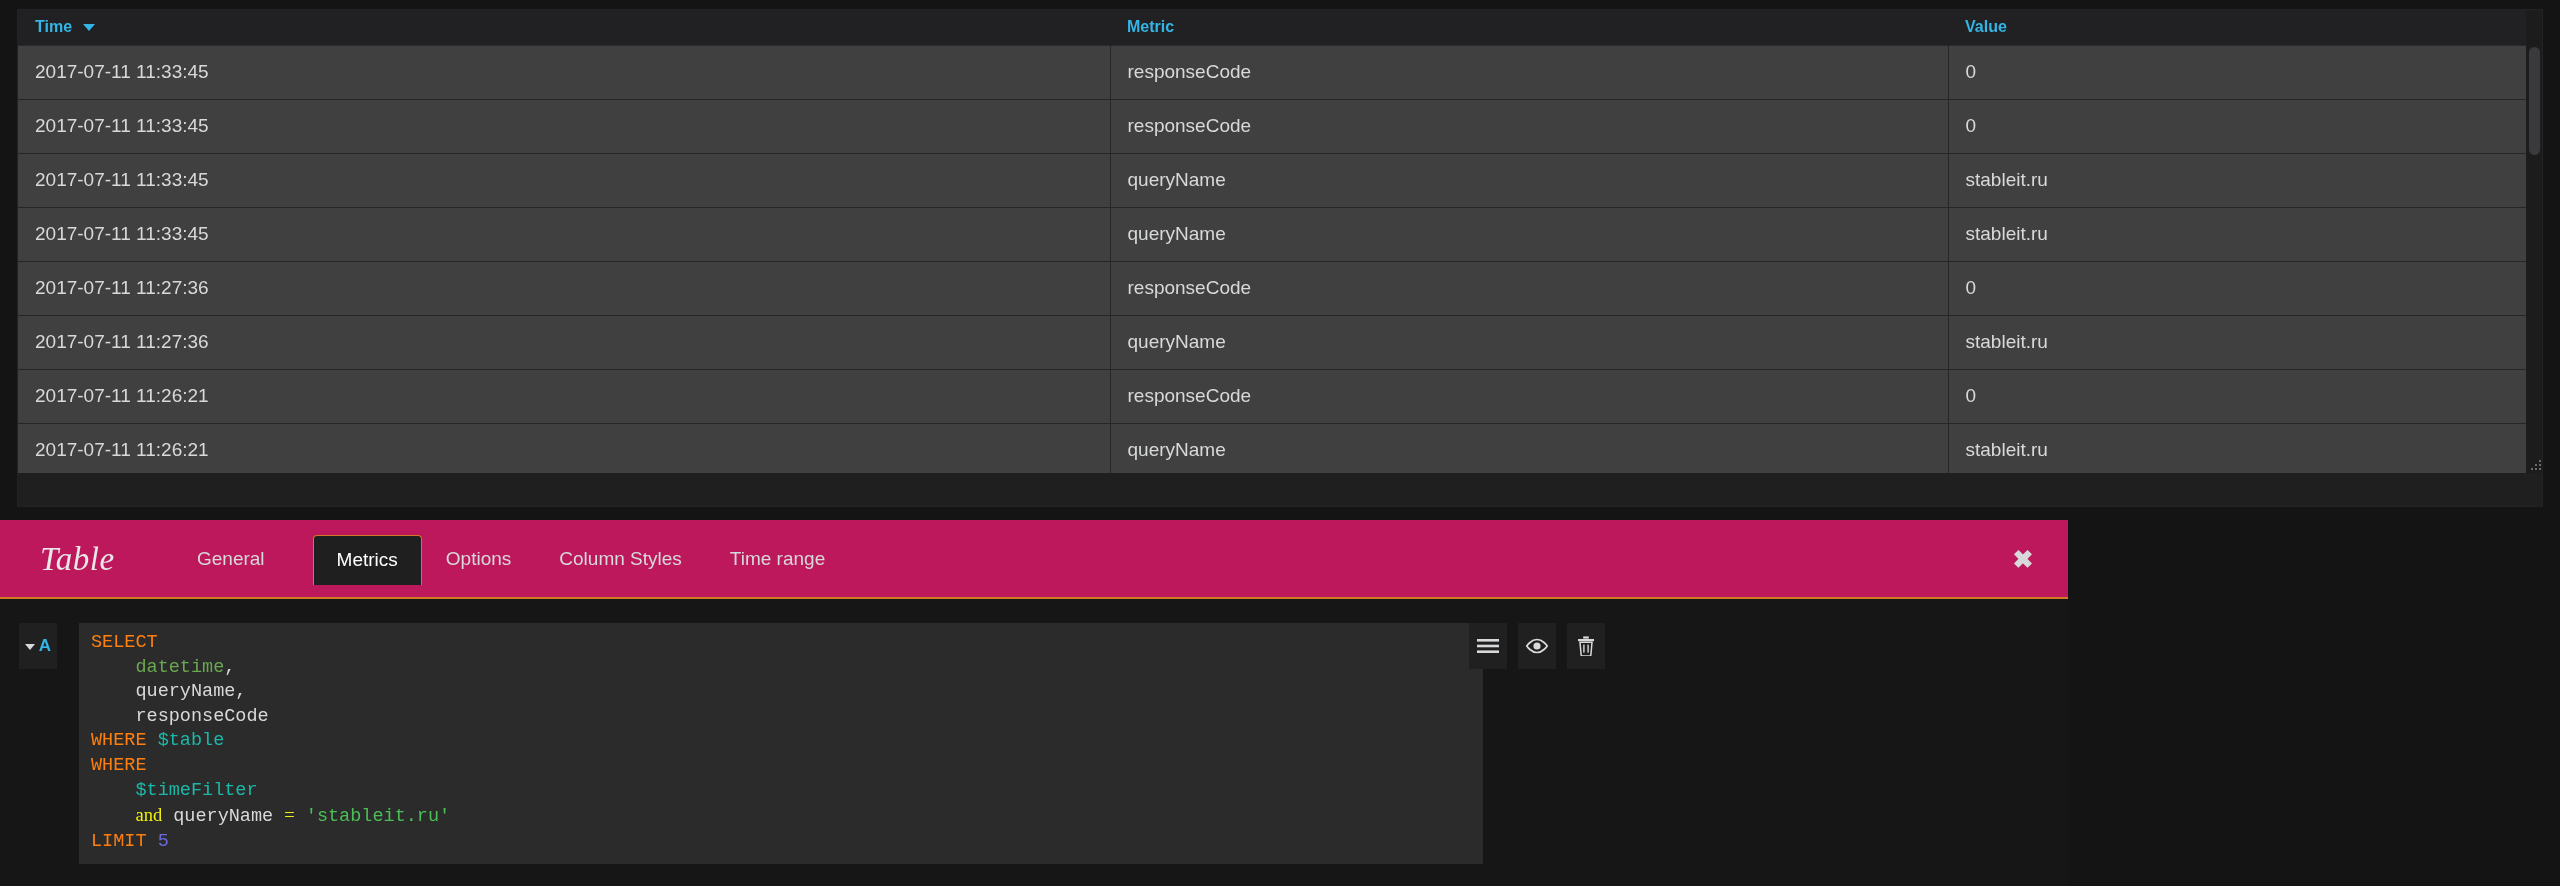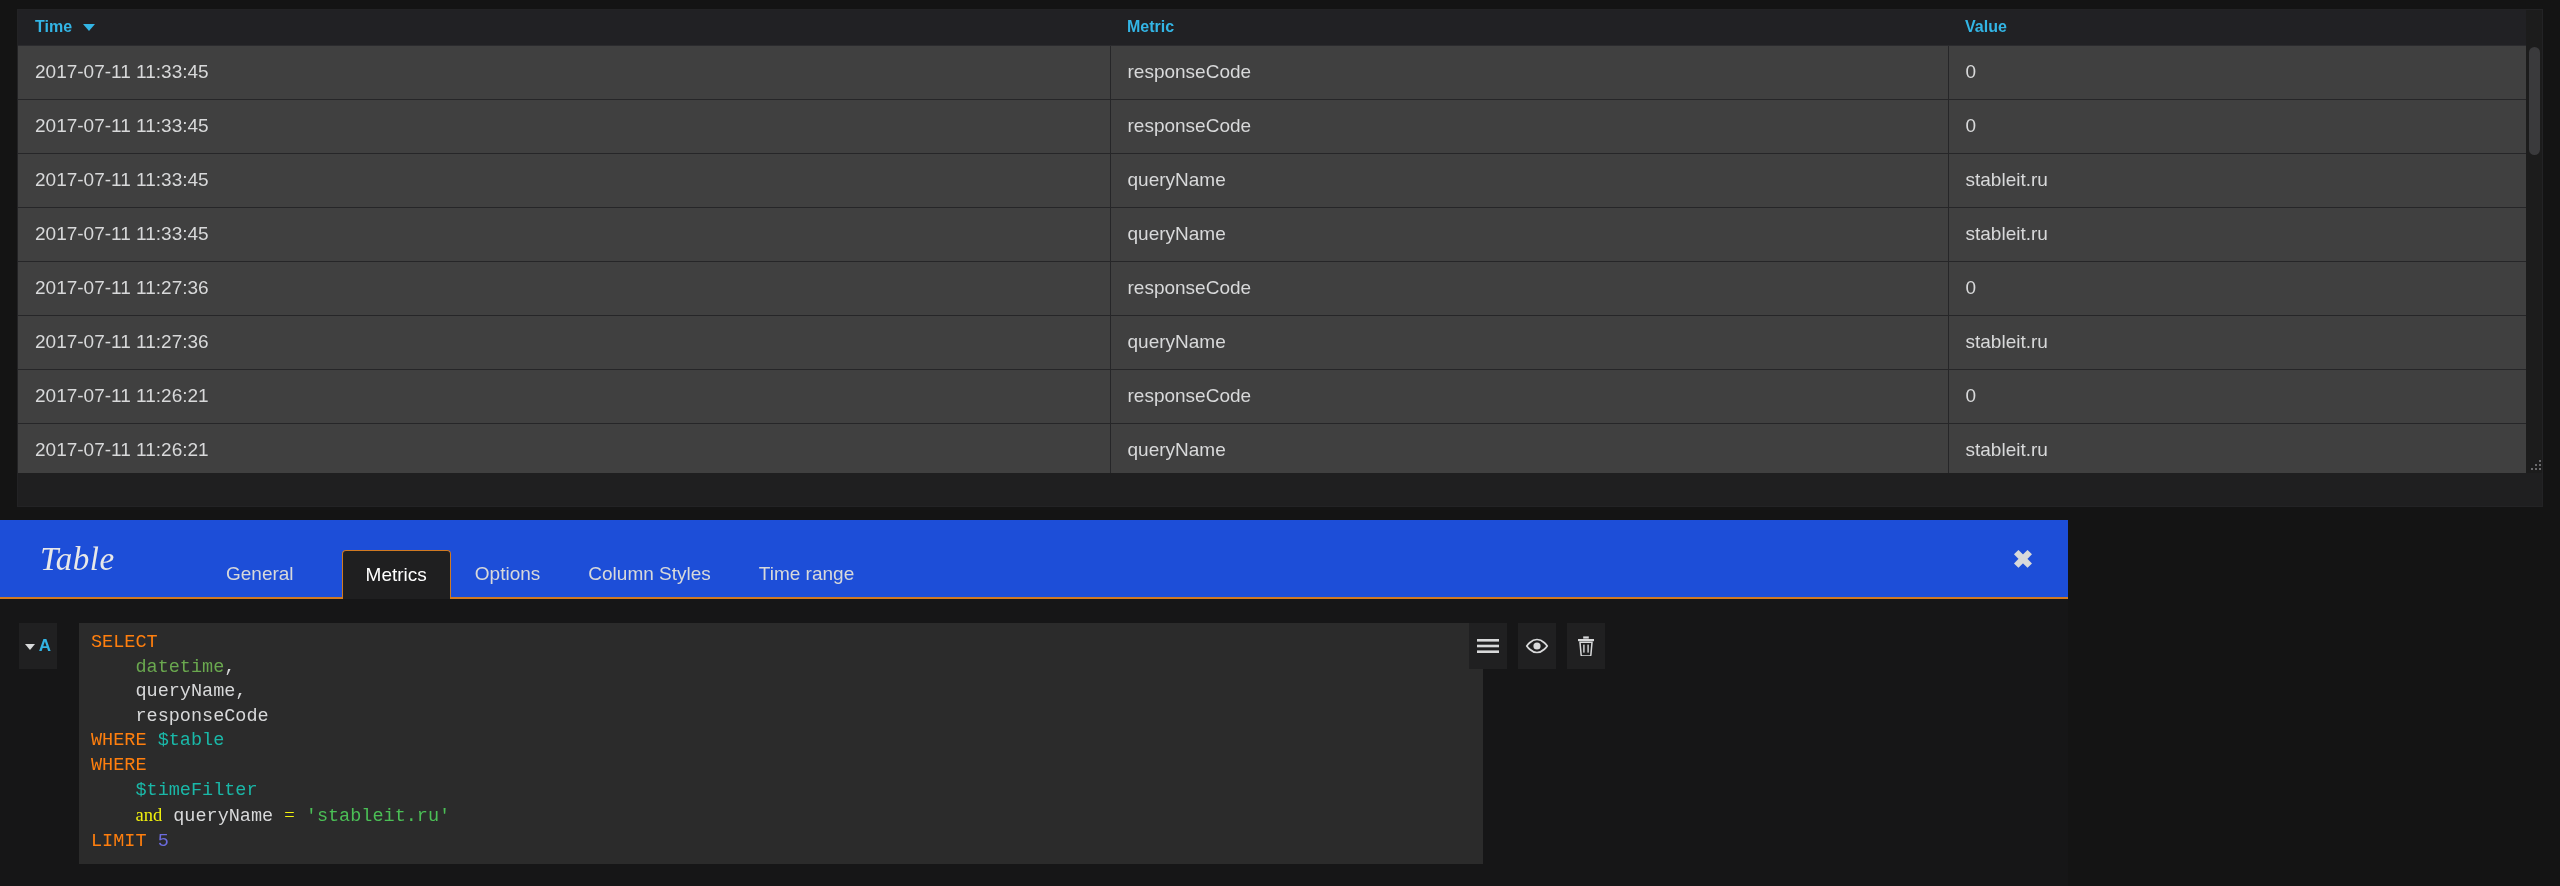--- a/index.html
+++ b/index.html
@@ -128,43 +128,43 @@
     width: 2px; height: 2px;
     background: #6a6a6c;
   }
 
   
   .editor {
     position: absolute;
     left: 0; top: 520px;
     width: 2068px;
     height: 366px;
-    background: #1d4ed8;
+    background: #be185d;
   }
   .editor-tabbar {
     position: relative;
     height: 79px;
     border-bottom: 2px solid #d17a22;
     box-sizing: border-box;
   }
   .editor-type {
     position: absolute;
     left: 40px; top: 21px;
     font-family: "Liberation Serif", serif;
     font-style: italic;
     font-size: 33px;
     color: #e8e8e8;
     letter-spacing: 0.5px;
     user-select: none;
   }
   .tabs {
     position: absolute;
-    left: 202px; top: 14px;
+    left: 173px; top: 14px;
     display: flex;
-    align-items: flex-end;
+    align-items: flex-start;
     height: 65px;
   }
   .tab {
     font-size: 19px;
     color: #d8d9da;
     padding: 14px 23px 16px 23px;
     box-sizing: border-box;
     border: 1px solid transparent;
     border-bottom: none;
     cursor: pointer;

